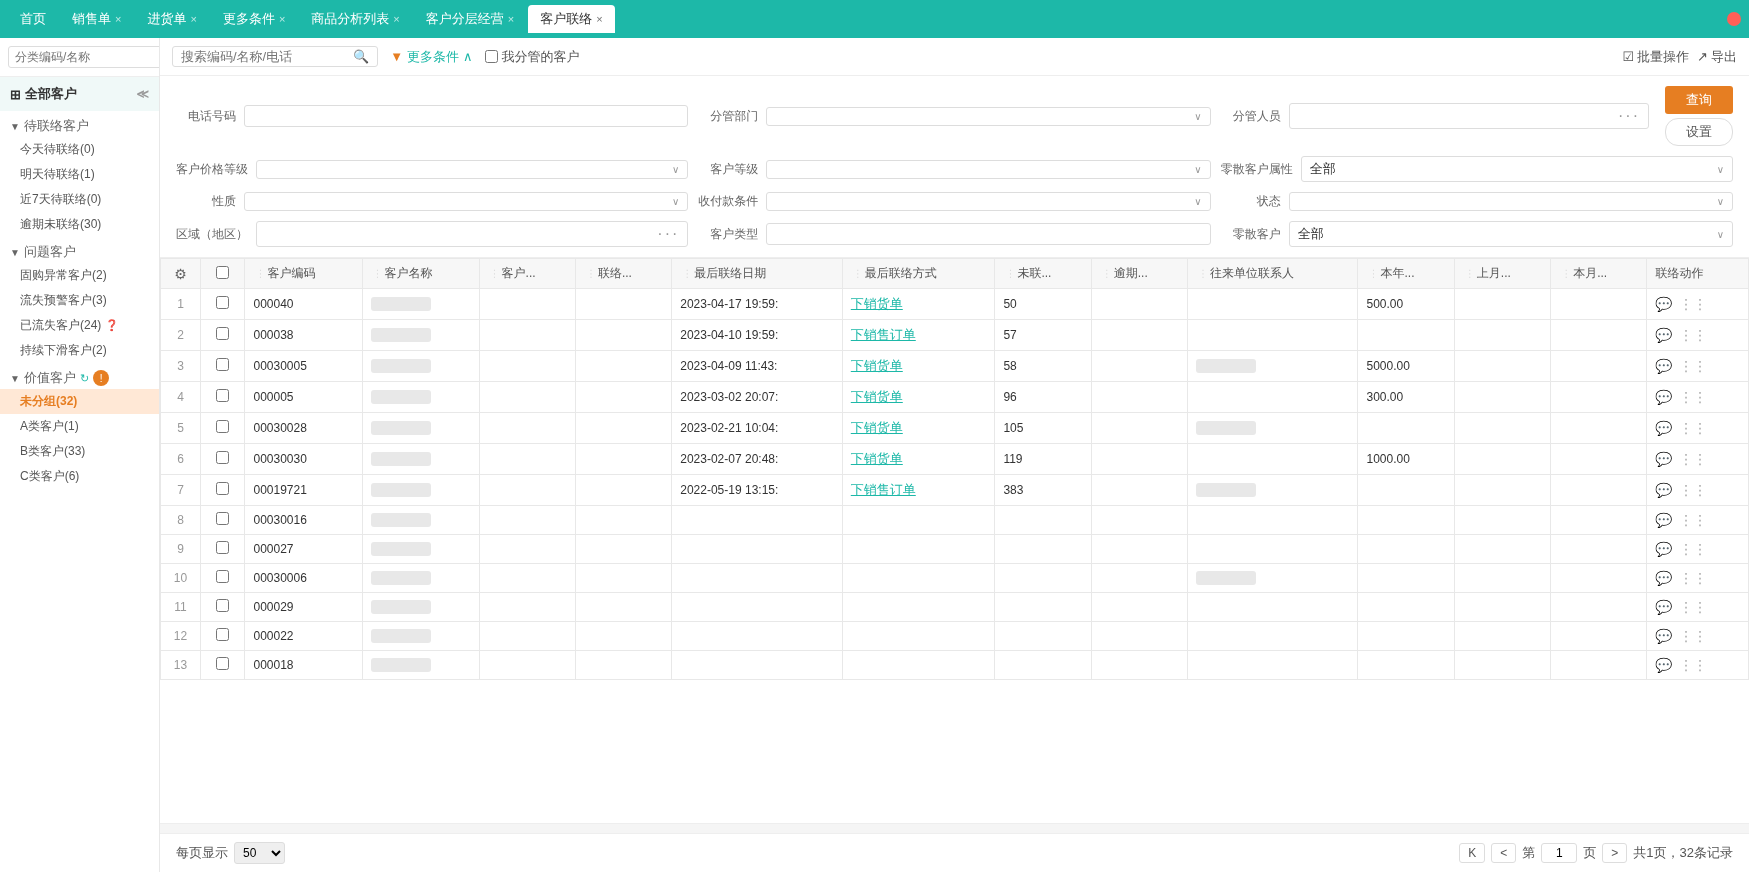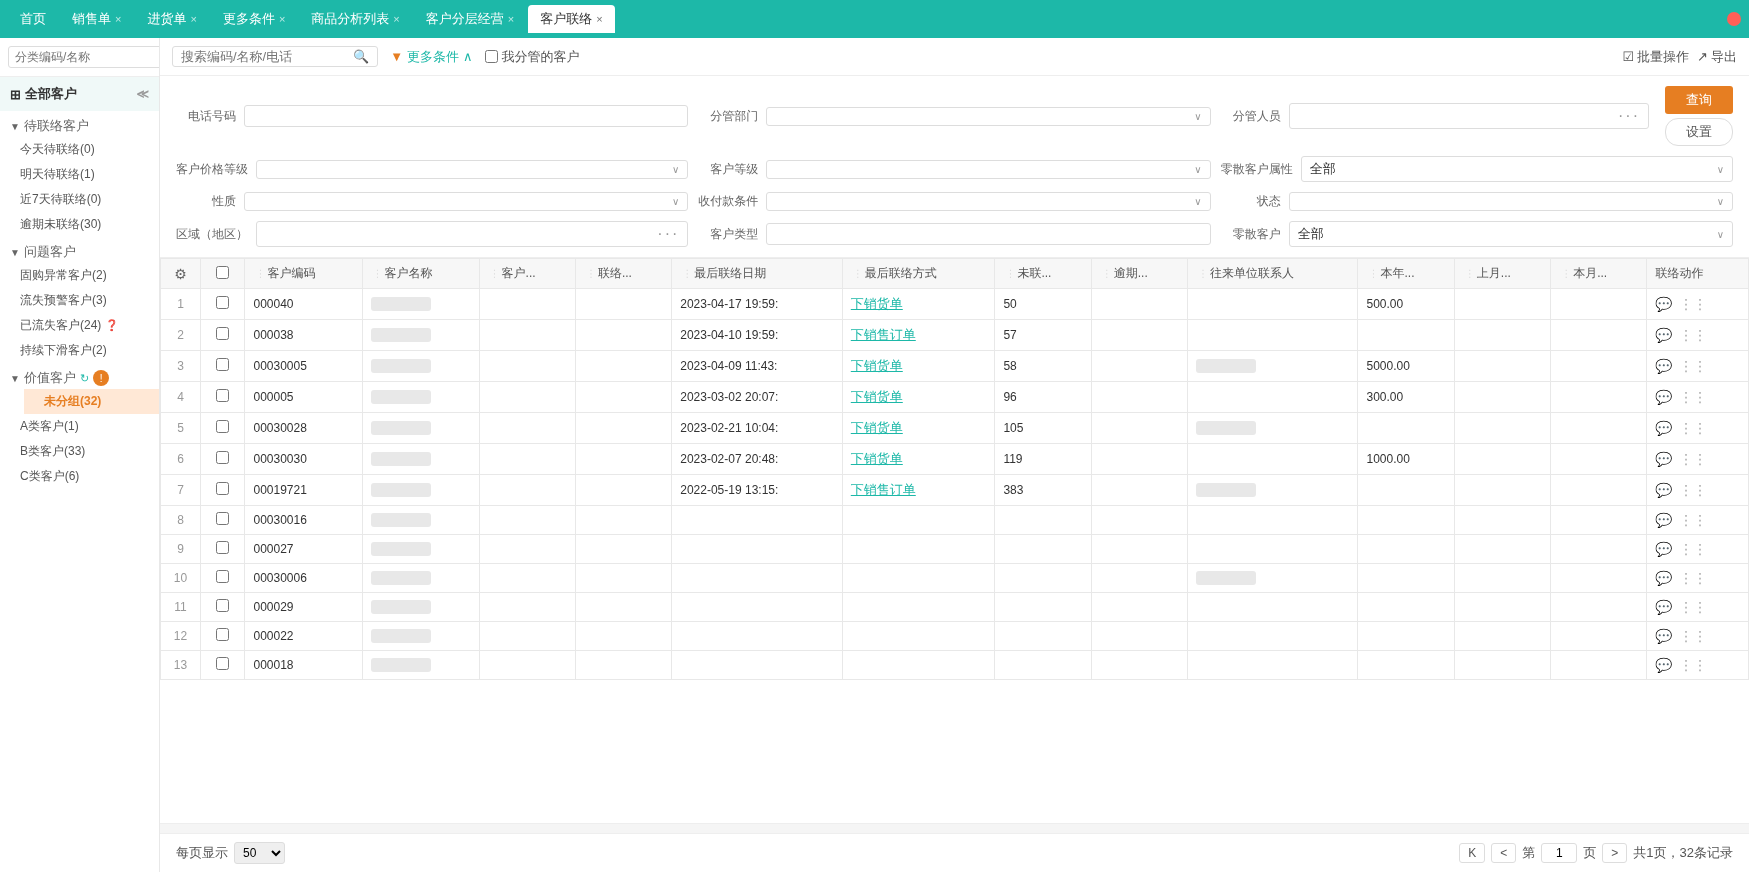--- a/index.html
+++ b/index.html
@@ -19,21 +19,21 @@
     .main-layout { display: flex; height: calc(872px - 38px); }
     
     
     .sidebar { width: 160px; background: #fff; border-right: 1px solid #e8e8e8; display: flex; flex-direction: column; overflow-y: auto; flex-shrink: 0; }
     .sidebar-search { display: flex; align-items: center; padding: 8px; border-bottom: 1px solid #eee; gap: 4px; }
     .sidebar-search input { flex: 1; border: 1px solid #ddd; border-radius: 3px; padding: 3px 6px; font-size: 12px; }
     .sidebar-all { display: flex; align-items: center; padding: 8px 10px; font-weight: bold; color: #333; cursor: pointer; gap: 4px; background: #f0f9f8; }
     .sidebar-section-title { padding: 6px 10px 2px; color: #666; font-size: 12px; display: flex; align-items: center; gap: 4px; }
     .sidebar-section-title .arrow { font-size: 10px; }
     .sidebar-item { padding: 4px 10px 4px 20px; color: #555; cursor: pointer; font-size: 12px; }
-    .sidebar-item.active { background: #ffe8d6; color: #e67e22; font-weight: bold; margin-left: 24px; }
+    .sidebar-item.active { background: #ffe8d6; color: #e67e22; font-weight: bold; }
     .sidebar-collapse-btn { margin-left: auto; cursor: pointer; color: #999; font-size: 12px; }
     
     
     .content-area { flex: 1; display: flex; flex-direction: column; overflow: hidden; }
     
     
     .toolbar { background: #fff; padding: 8px 12px; display: flex; align-items: center; gap: 12px; border-bottom: 1px solid #eee; flex-wrap: wrap; }
     .search-input-wrap { display: flex; align-items: center; border: 1px solid #ddd; border-radius: 3px; padding: 2px 8px; gap: 12px; }
     .search-input-wrap input { border: none; outline: none; font-size: 13px; width: 160px; }
     .filter-btn { display: flex; align-items: center; gap: 4px; color: #1db8a8; cursor: pointer; font-size: 13px; }

